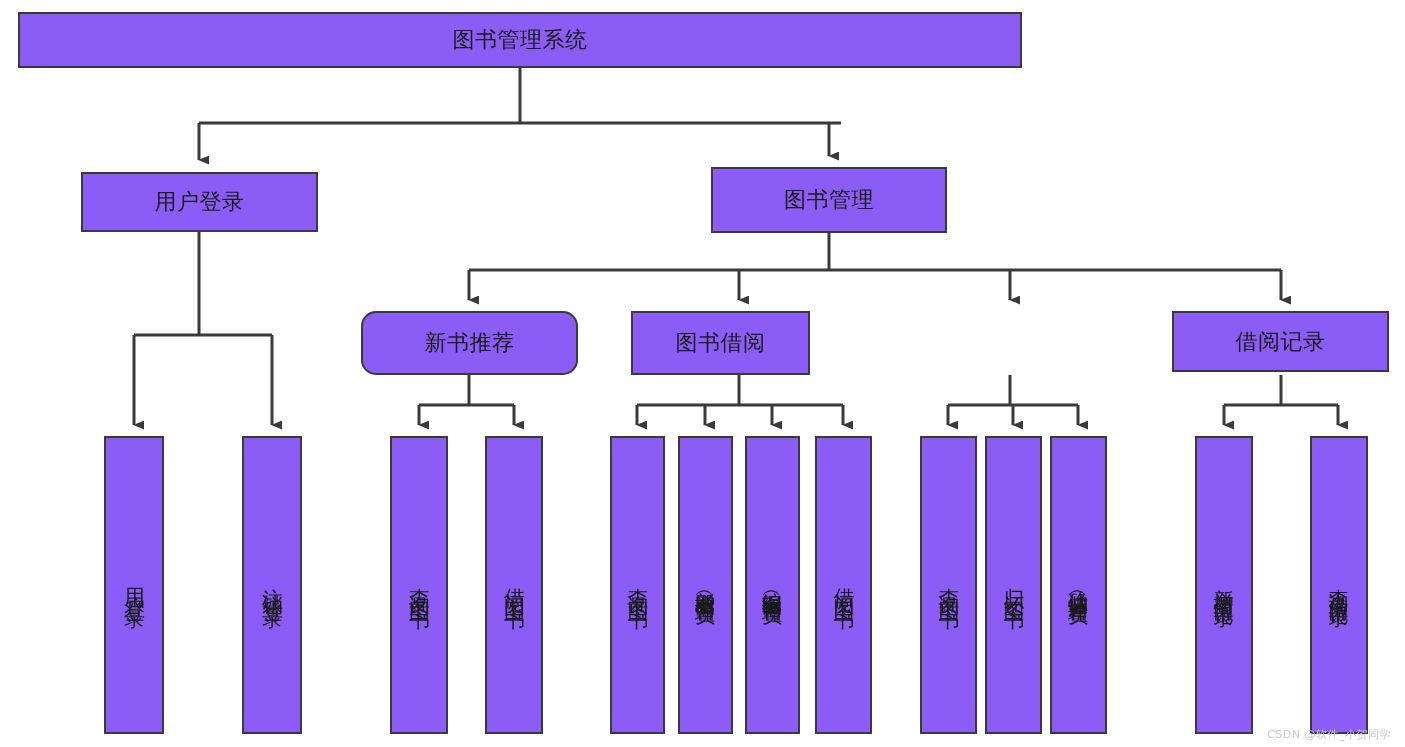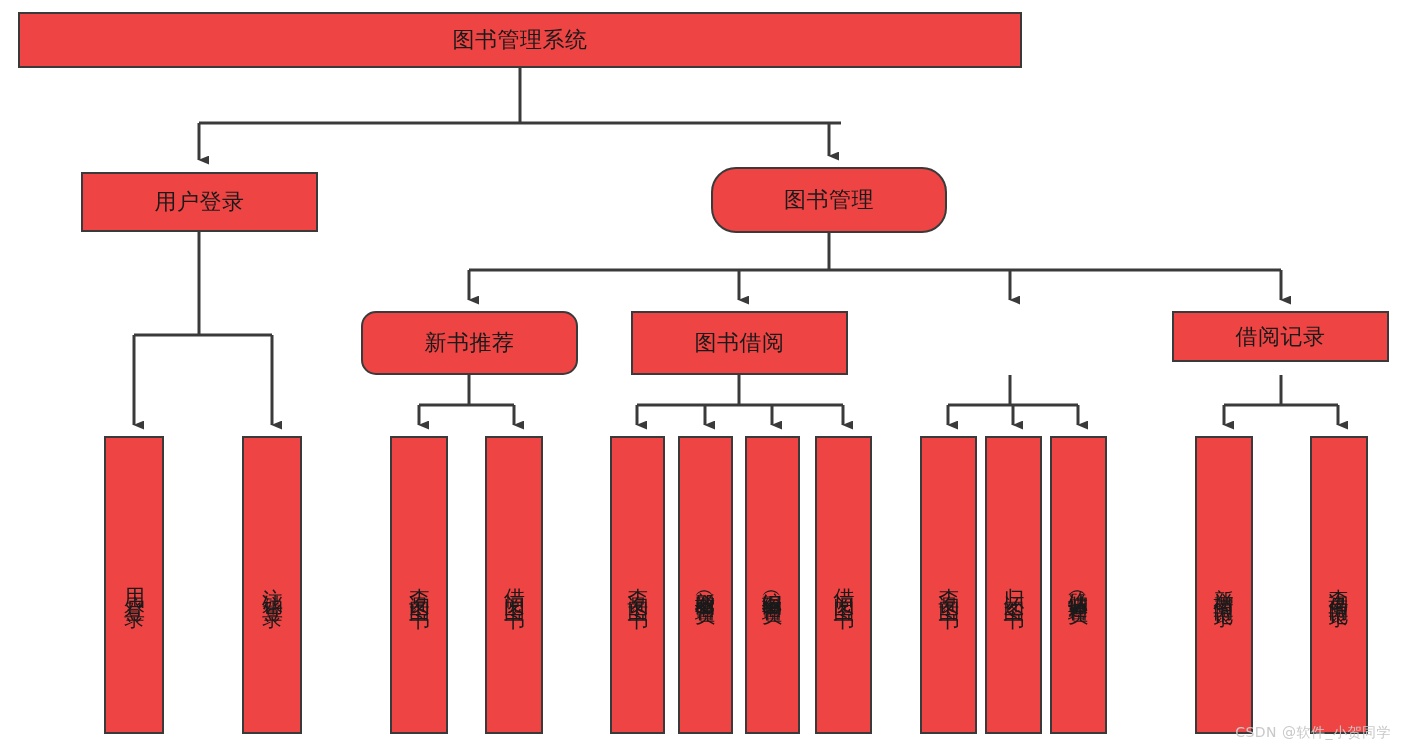--- a/index.html
+++ b/index.html
@@ -21,21 +21,21 @@
   svg.canvas {
     position: absolute;
     top: 0;
     left: 0;
     width: 1405px;
     height: 747px;
   }
   .node-box {
     position: absolute;
     box-sizing: border-box;
-    background: #ef4444;
+    background: #8b5cf6;
     border: 2.5px solid #3a3a3a;
     display: flex;
     align-items: center;
     justify-content: center;
     overflow: hidden;
   }
   .node-label {
     color: #1a1a1a;
     letter-spacing: 0.5px;
     white-space: nowrap;
@@ -56,21 +56,21 @@
     font-size: 20px;
   }
   .node-label.vert.snug {
     letter-spacing: 4px;
     font-size: 20px;
   }
   #watermark {
     position: absolute;
     right: 14px;
     bottom: 5px;
-    font-size: 14px;
+    font-size: 11px;
     color: #c9c9c9;
     white-space: nowrap;
     letter-spacing: 0.5px;
     pointer-events: none;
   }
 </style>
 </head>
 <body>
 
 <div id="diagram-root">
@@ -125,31 +125,31 @@
     </g>
   </svg>
 
   <div class="node-box" style="left:18px; top:12px; width:1004px; height:56px;">
     <span class="node-label horiz">图书管理系统</span>
   </div>
 
   <div class="node-box" style="left:81px; top:172px; width:237px; height:60px;">
     <span class="node-label horiz">用户登录</span>
   </div>
-  <div class="node-box" style="left:711px; top:167px; width:236px; height:66px;border-radius:25px;">
+  <div class="node-box" style="left:711px; top:167px; width:236px; height:66px;">
     <span class="node-label horiz">图书管理</span>
   </div>
 
   <div class="node-box" style="left:361px; top:311px; width:217px; height:64px;border-radius:15px;">
     <span class="node-label horiz">新书推荐</span>
   </div>
-  <div class="node-box" style="left:631px; top:311px; width:217px; height:64px;">
+  <div class="node-box" style="left:631px; top:311px; width:179px; height:64px;">
     <span class="node-label horiz">图书借阅</span>
   </div>
-  <div class="node-box" style="left:1172px; top:311px; width:217px; height:51px;">
+  <div class="node-box" style="left:1172px; top:311px; width:217px; height:61px;">
     <span class="node-label horiz">借阅记录</span>
   </div>
 
   <div class="node-box" style="left:104px; top:436px; width:60px; height:298px;">
     <span class="node-label vert">用户登录</span>
   </div>
   <div class="node-box" style="left:242px; top:436px; width:60px; height:298px;">
     <span class="node-label vert">注销登录</span>
   </div>
 

